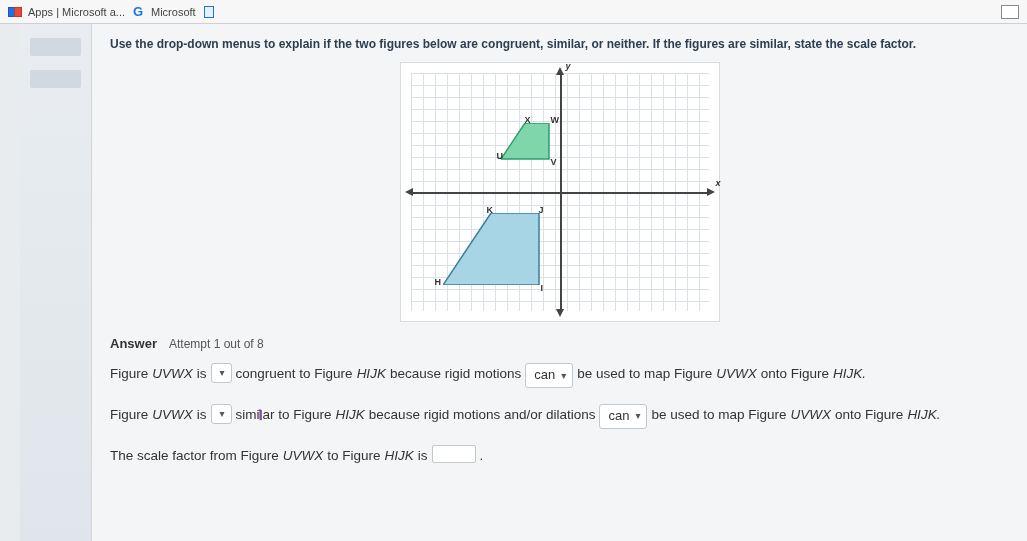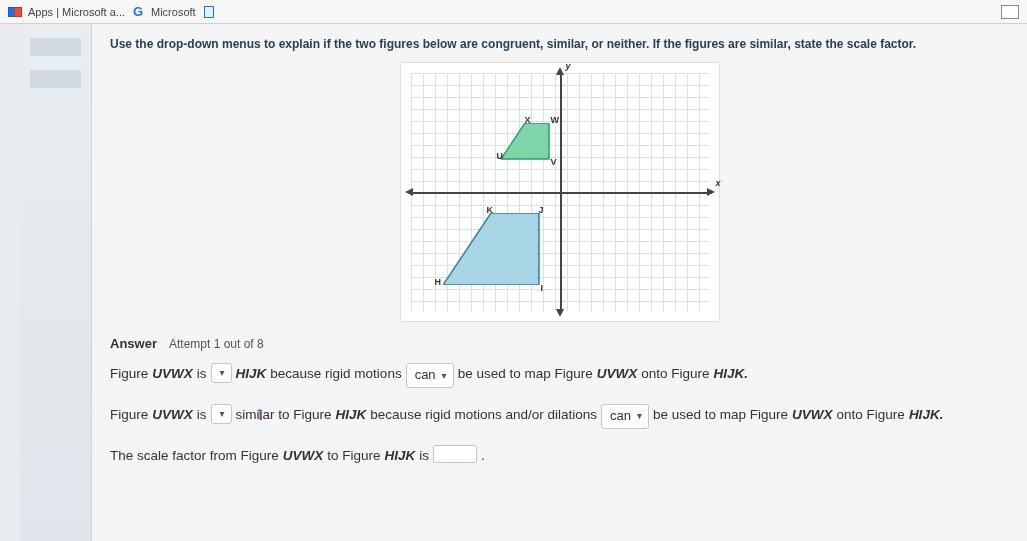--- a/index.html
+++ b/index.html
@@ -92,21 +92,21 @@
   }
   .answer-header b { color:#333; font-size:13px; }
 
   .line {
     font-size: 13.5px;
     color: #333;
     margin: 10px 0 16px 0;
     line-height:1.6;
     display:flex; flex-wrap:wrap; align-items:flex-start; gap:4px;
   }
-  .line .it { font-style: italic; font-weight: bold; }
+  .line .it { font-style: italic; }
   .dropdown {
     display:inline-flex; align-items:center;
     border:1px solid #bfc7cf; background:#fff;
     padding:1px 6px 1px 8px; border-radius:3px;
     font-size:13px; color:#333; gap:6px;
     cursor:pointer;
   }
   .dropdown .chev { font-size:10px; color:#555; }
   .inputbox {
     display:inline-block; width:44px; height:18px;
@@ -181,20 +181,21 @@
       <span>Attempt 1 out of 8</span>
     </div>
 
     <div class="line">
       <span>Figure</span>
       <span class="it">UVWX</span>
       <span>is</span>
       <span class="dropdown">
         <span class="chev">▾</span>
       </span>
+      <span>congruent to Figure</span>
       <span class="it">HIJK</span>
       <span>because rigid motions</span>
       <span class="dropdown">
         <span>can</span>
         <span class="chev">▾</span>
       </span>
       <span>be used to map Figure</span>
       <span class="it">UVWX</span>
       <span>onto Figure</span>
       <span class="it">HIJK.</span>

